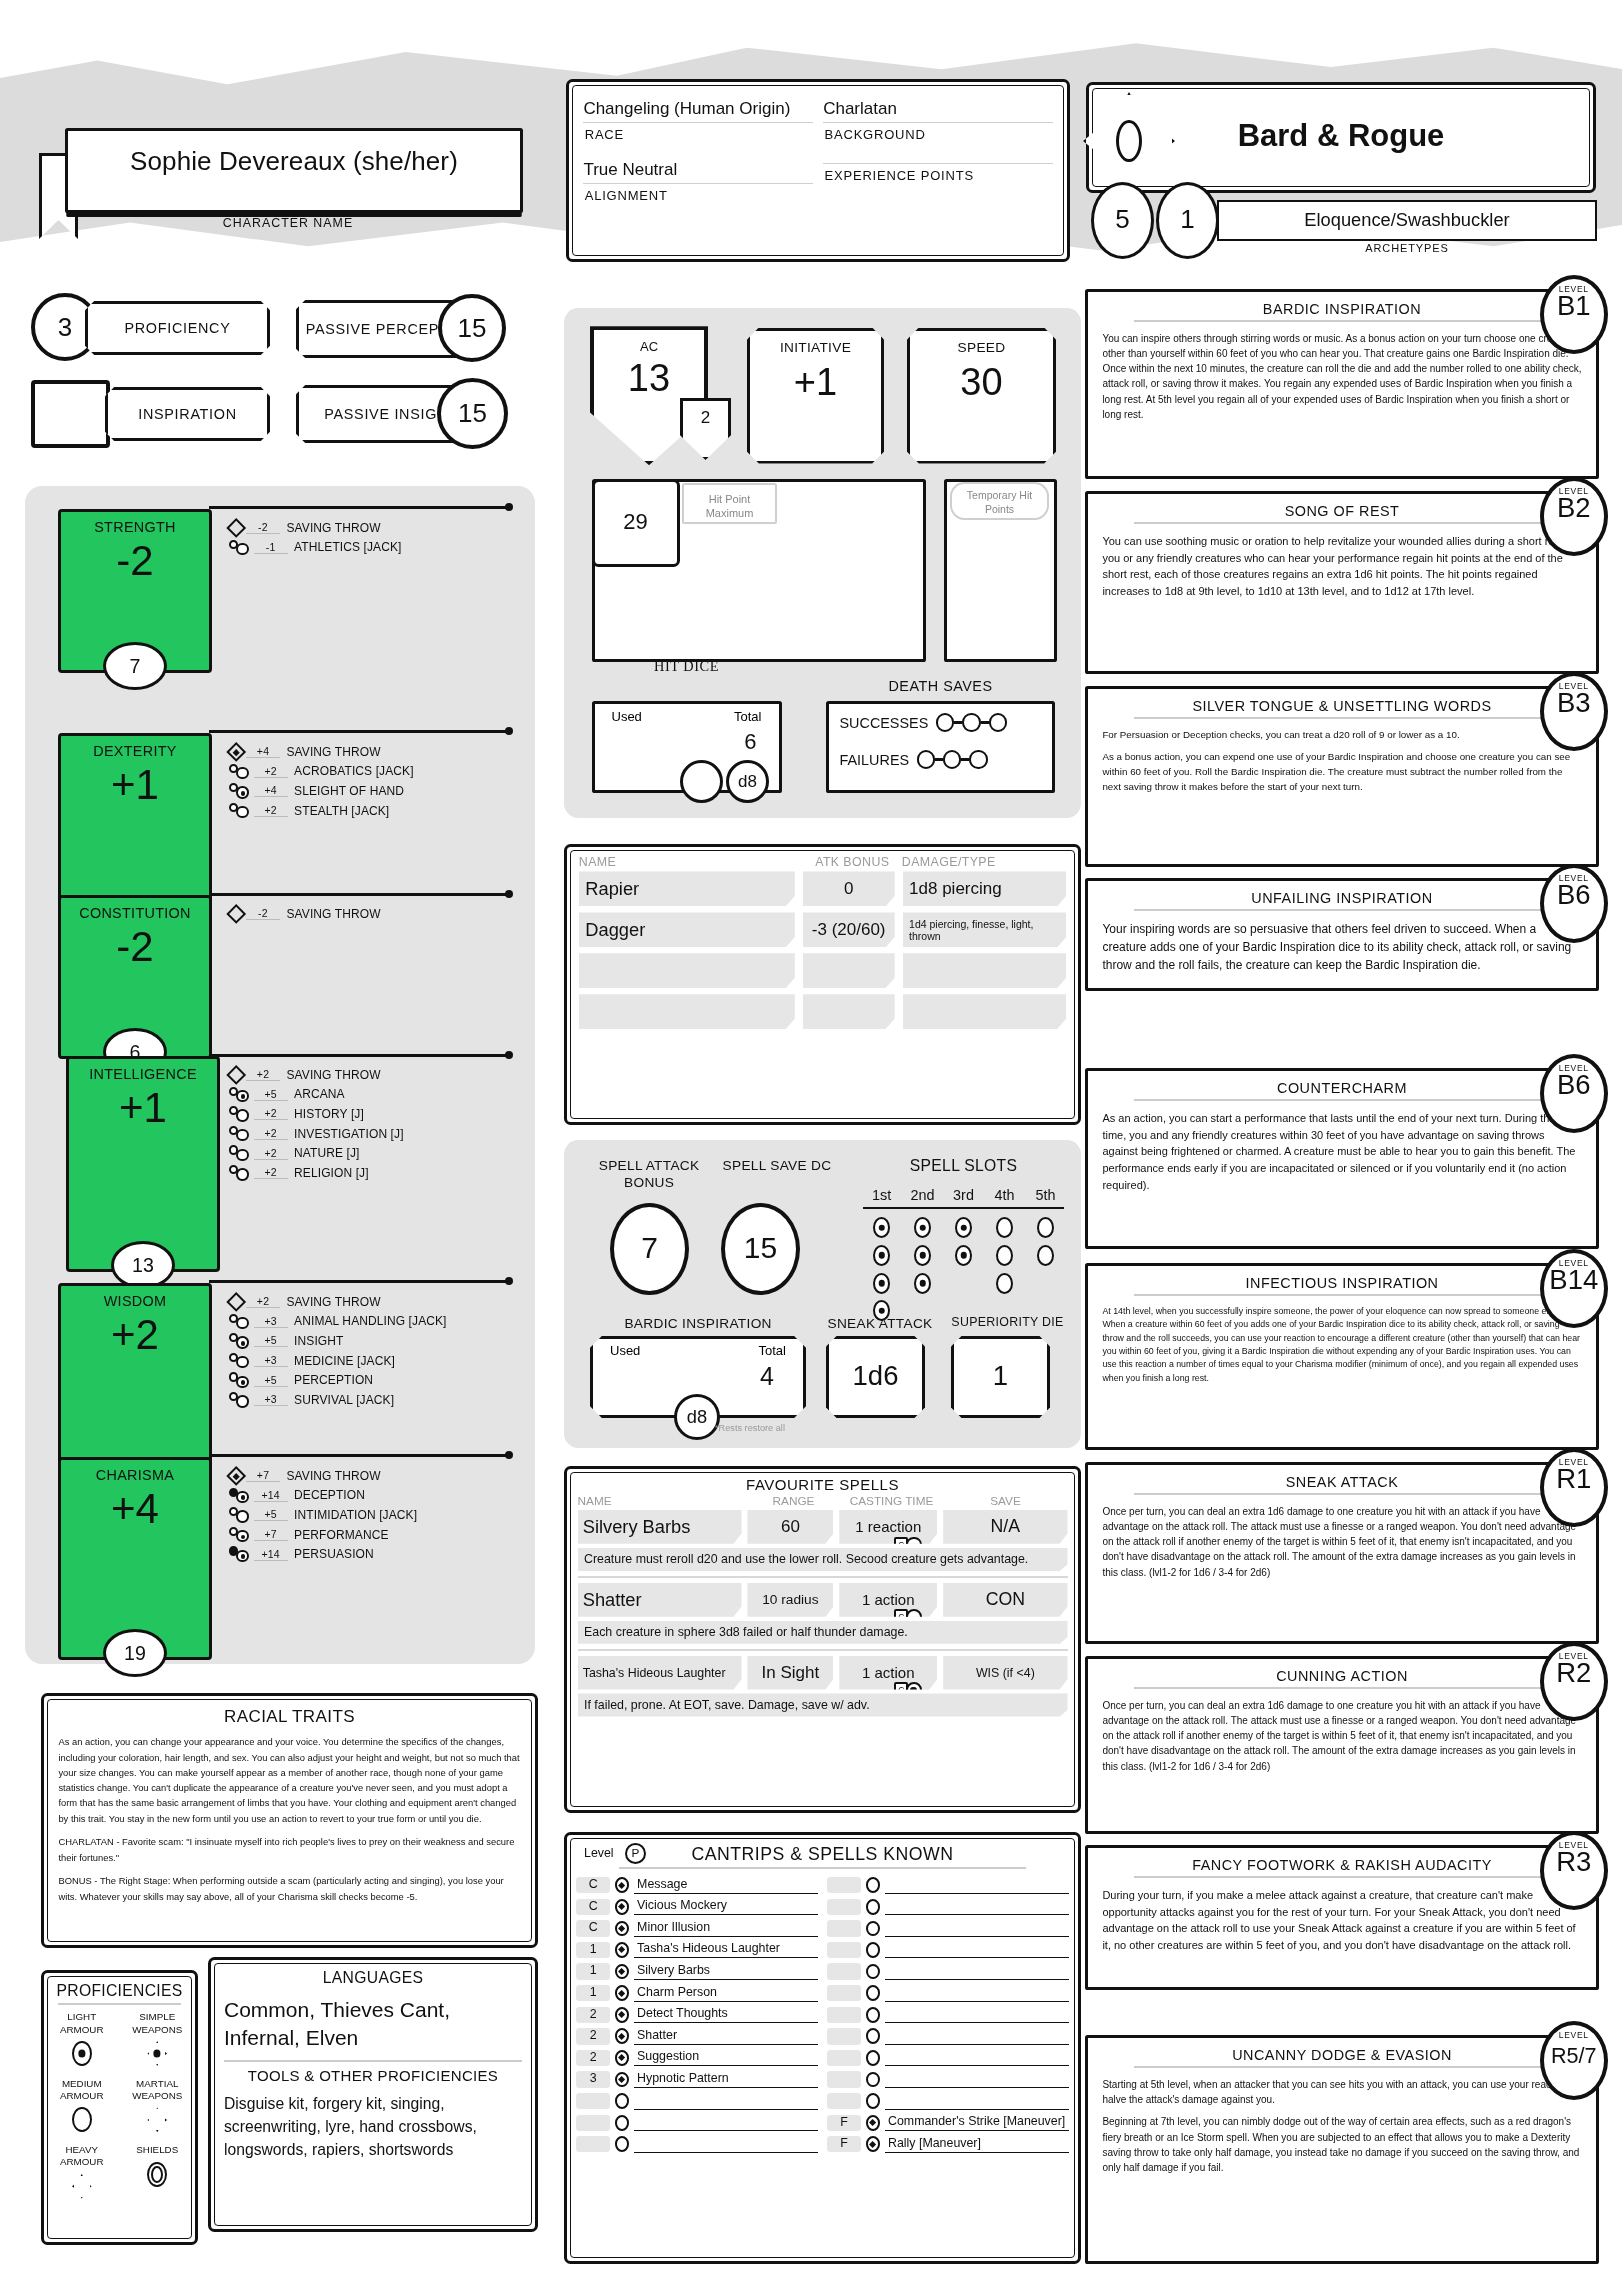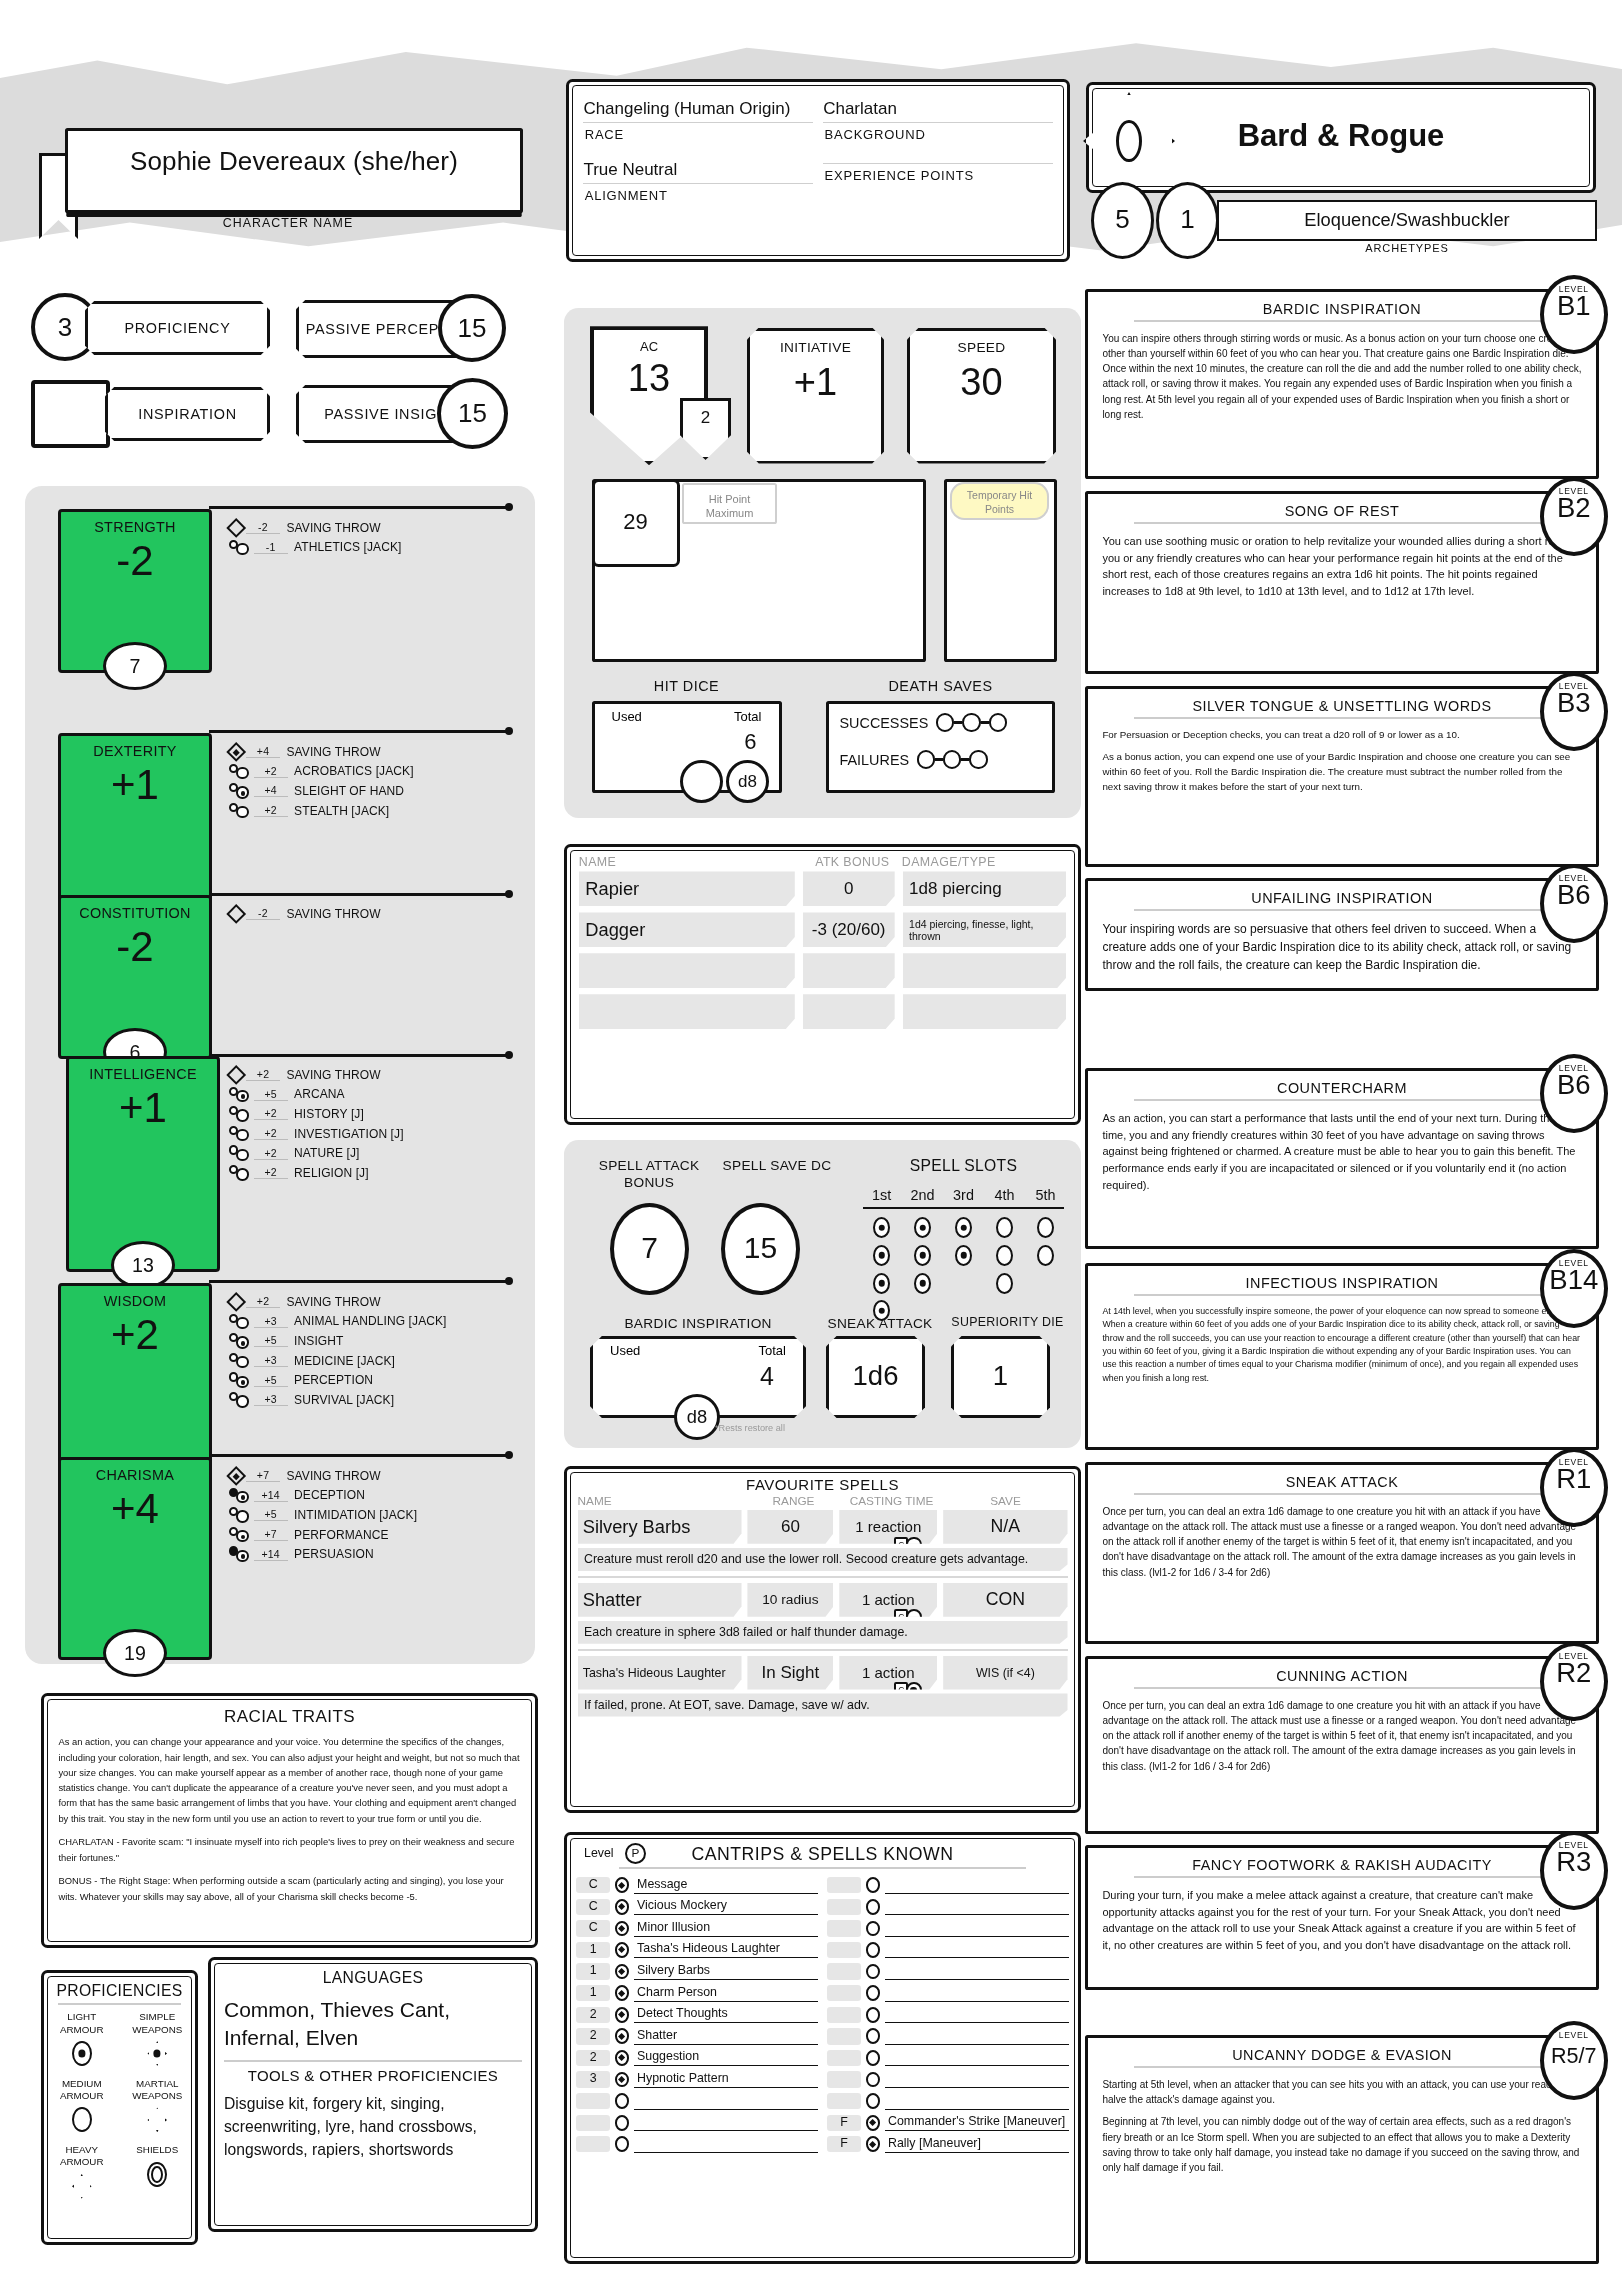--- a/index.html
+++ b/index.html
@@ -170,21 +170,21 @@
     position:absolute; left:118px; top:175px; width:95px; height:41px;
     border:2px solid #cfcfcf; background:#fff; border-radius:2.6px;
     font-size:11px; color:#888; text-align:center; line-height:1.35; padding-top:6.5px;
   }
   .temp-hp{
     position:absolute; left:380px; top:171px; width:113px; height:183px;
     border:3.9px solid #111; background:#fff; border-radius:2.6px;
   }
   .temp-hp-lab{
     position:absolute; left:386px; top:174px; width:99px; height:38px;
-    border:2px solid #cfcfcf; border-radius:14.4px; background:#fef9c3;
+    border:2px solid #cfcfcf; border-radius:14.4px; background:#ffffff;
     font-size:10.5px; color:#888; text-align:center; line-height:1.3; padding-top:5.2px;
   }
   .cap-lab{ position:absolute; font-size:14.4px; letter-spacing:0.5px; text-align:center;}
   .hitdice{
     position:absolute; left:27.5px; top:393px; width:190px; height:92px;
     border:3.9px solid #111; background:#fff; border-radius:2.6px;
   }
   .deathsaves{
     position:absolute; left:262px; top:393px; width:229px; height:92px;
     border:3.9px solid #111; background:#fff; border-radius:2.6px;
@@ -625,21 +625,21 @@
       <div class="lab">SPEED</div>
       <div class="val">30</div>
     </div>
 
     <div class="hp-main"></div>
     <div class="hp-max">29</div>
     <div class="hp-max-lab">Hit Point Maximum</div>
     <div class="temp-hp"></div>
     <div class="temp-hp-lab">Temporary Hit Points</div>
 
-    <div class="cap-lab" style="left:27.5px;top:370px;width:190px;">HIT DICE</div>
+    <div class="cap-lab" style="left:27.5px;top:350px;width:190px;font-family:Liberation Serif, serif;">HIT DICE</div>
     <div class="cap-lab" style="left:262px;top:370px;width:229px;">DEATH SAVES</div>
 
     <div class="hitdice">
       <div style="display:flex;justify-content:space-between;padding:5.2px 17px;">
         <span class="ut-lab">Used</span>
         <span class="ut-lab">Total</span>
       </div>
       <div style="display:flex;justify-content:space-between;padding:0 22px;font-size:22px;">
         <span></span>
         <span>6</span>

